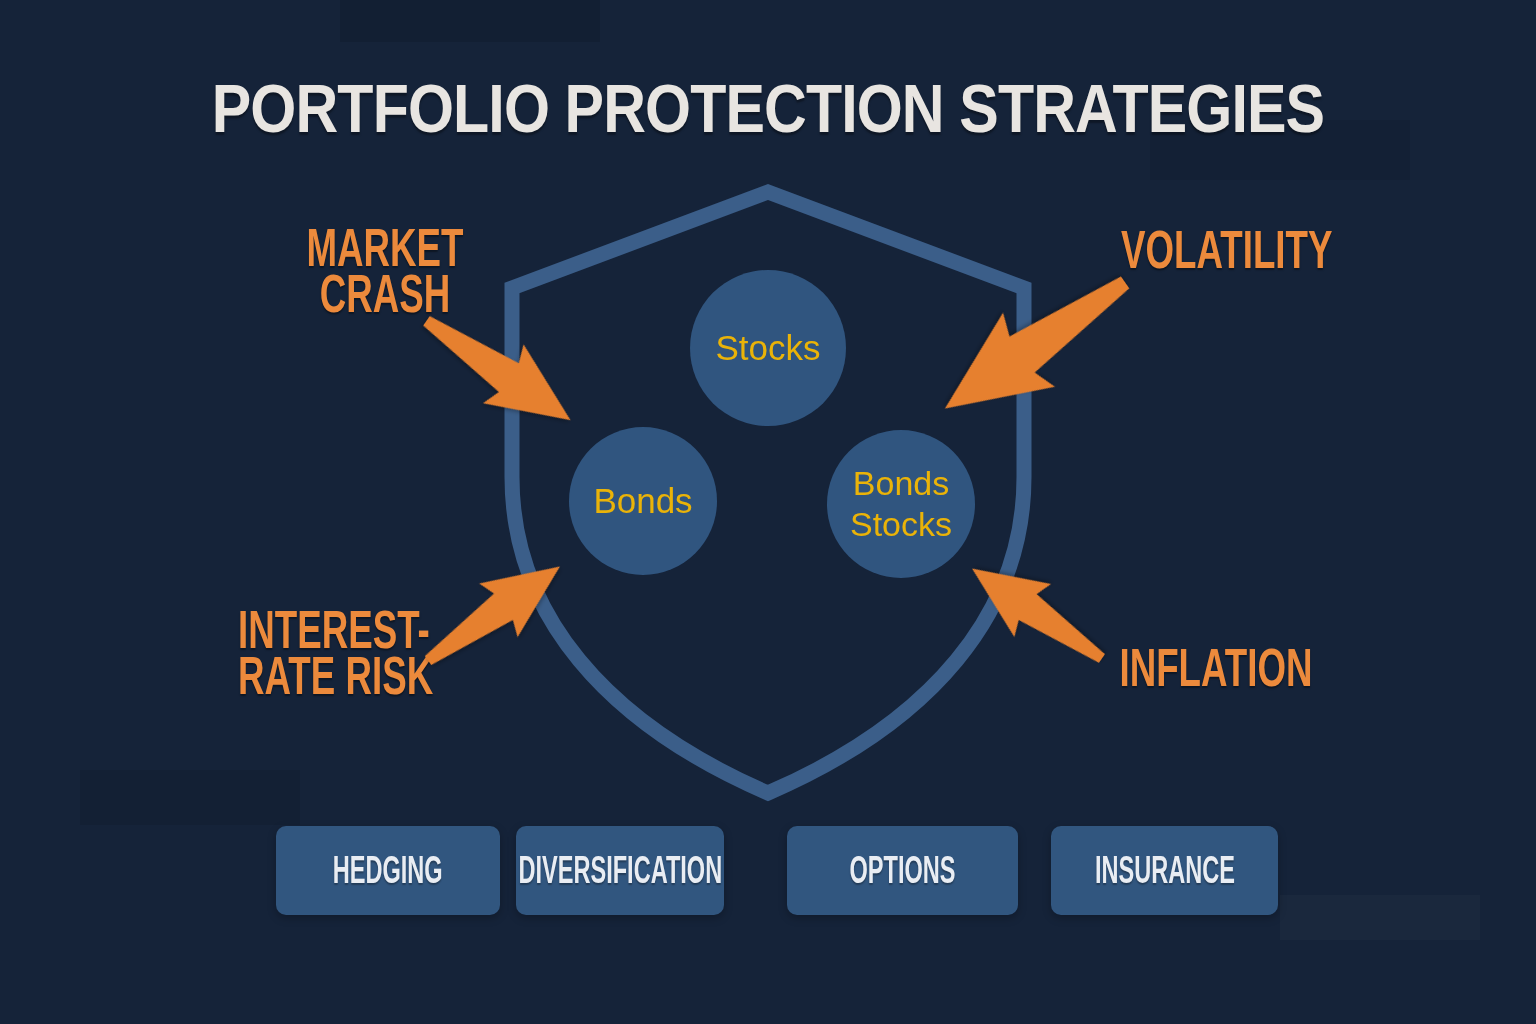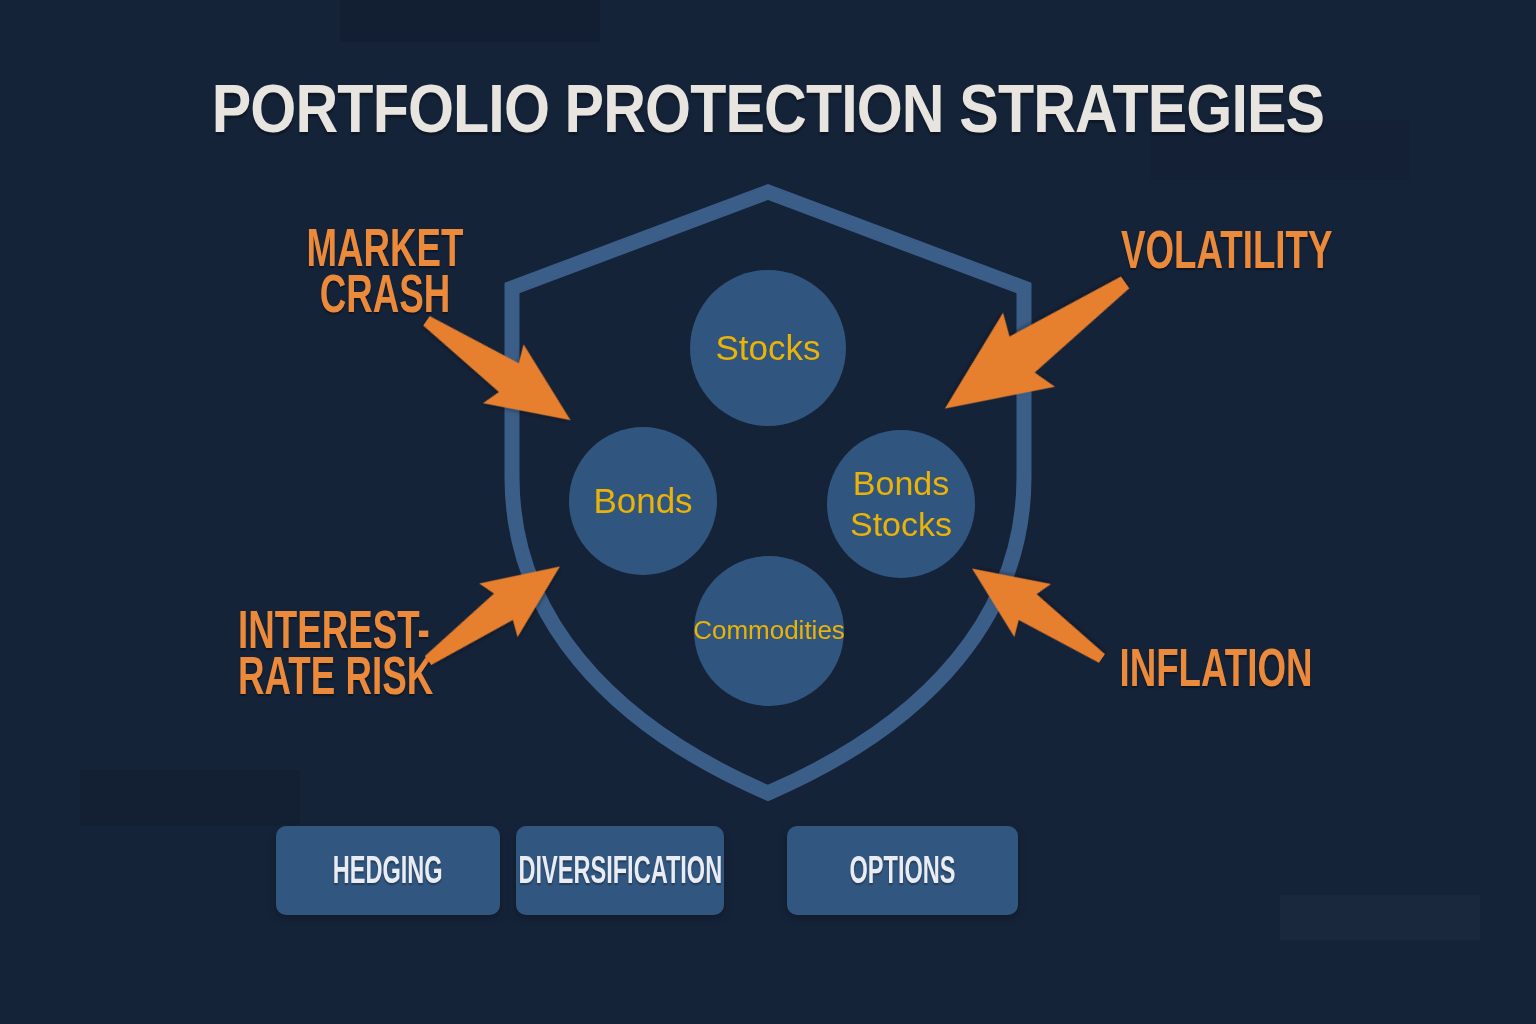--- a/index.html
+++ b/index.html
@@ -122,24 +122,20 @@
     <span></span>
   </div>
   <div class="asset asset-bonds">
     <span>Bonds</span>
     <span></span>
   </div>
   <div class="asset asset-real-estate">
     <span>Bonds</span>
     <span>Stocks</span>
   </div>
-  <div class="asset asset-commodities">
-    <span>Commodities</span>
-    <span></span>
-  </div>
 
   <div class="risk centered risk-market-crash">
     <div>MARKET</div>
     <div>CRASH</div>
   </div>
   <div class="risk centered risk-volatility">
     <div>VOLATILITY</div>
   </div>
   <div class="risk lefted risk-interest-rate-risk">
     <div>INTEREST-</div>
@@ -164,14 +160,17 @@
 
   <div class="strategy strategy-hedging">
     <span>HEDGING</span>
   </div>
   <div class="strategy strategy-diversification">
     <span>DIVERSIFICATION</span>
   </div>
   <div class="strategy strategy-options">
     <span>OPTIONS</span>
   </div>
+  <div class="strategy strategy-insurance">
+    <span>INSURANCE</span>
+  </div>
 
 </div>
 
 </body></html>

